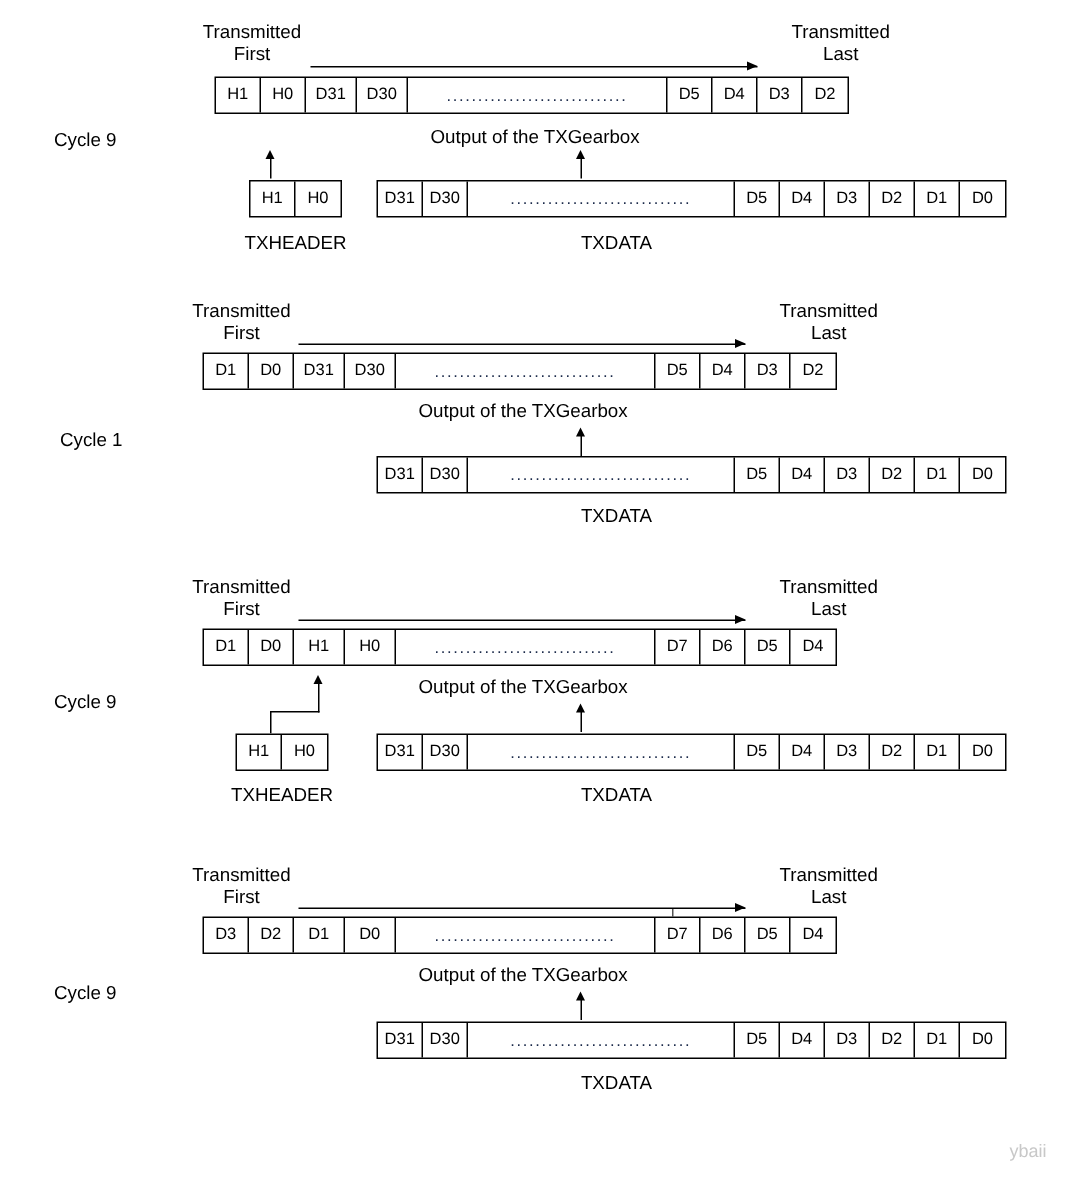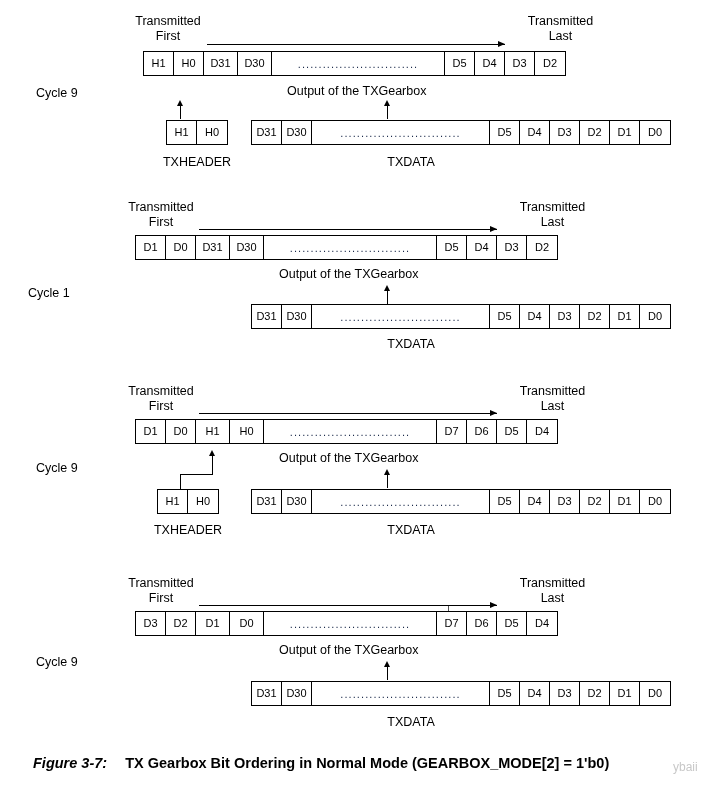--- a/index.html
+++ b/index.html
@@ -198,21 +198,21 @@
     </div>
     <div class="cell" style="width:30px">D5</div>
     <div class="cell" style="width:30px">D4</div>
     <div class="cell" style="width:30px">D3</div>
     <div class="cell" style="width:30px">D2</div>
     <div class="cell" style="width:30px">D1</div>
     <div class="cell" style="width:30px">D0</div>
   </div>
   <div class="row-name" style="left:360px; top:155px; width:102px;">TXDATA</div>
 
-  <div class="cycle-label" style="left:28px; top:286px;">Cycle 1</div>
+  <div class="cycle-label" style="left:40px; top:286px;">Cycle 1</div>
 
   <div class="tx-first" style="left:116px; top:200px; width:90px;">
     <div>Transmitted</div>
     <div>First</div>
   </div>
   <div class="tx-last" style="left:505px; top:200px; width:95px;">
     <div>Transmitted</div>
     <div>Last</div>
   </div>
   <div class="hline" style="left:199px; top:229px; width:298px;"></div>
@@ -353,20 +353,15 @@
     <div class="cell" style="width:30px">D4</div>
     <div class="cell" style="width:30px">D3</div>
     <div class="cell" style="width:30px">D2</div>
     <div class="cell" style="width:30px">D1</div>
     <div class="cell" style="width:30px">D0</div>
   </div>
   <div class="row-name" style="left:360px; top:715px; width:102px;">TXDATA</div>
 
   <div class="figid" style="left:583px; top:752px;margin-top:39px;">UG476_c3_34_052111</div>
 
-  <div class="caption" style="left:33px; top:755px;">
-    <span class="figlabel">Figure 3-7:</span>
-    <span style="display:inline-block; width:10px;"></span>
-    <span class="captext">TX Gearbox Bit Ordering in Normal Mode (GEARBOX_MODE[2] = 1'b0)</span>
-  </div>
   <div class="watermark" style="left:673px; top:760px;">ybaii</div>
 
 </div>
 
 </body></html>

